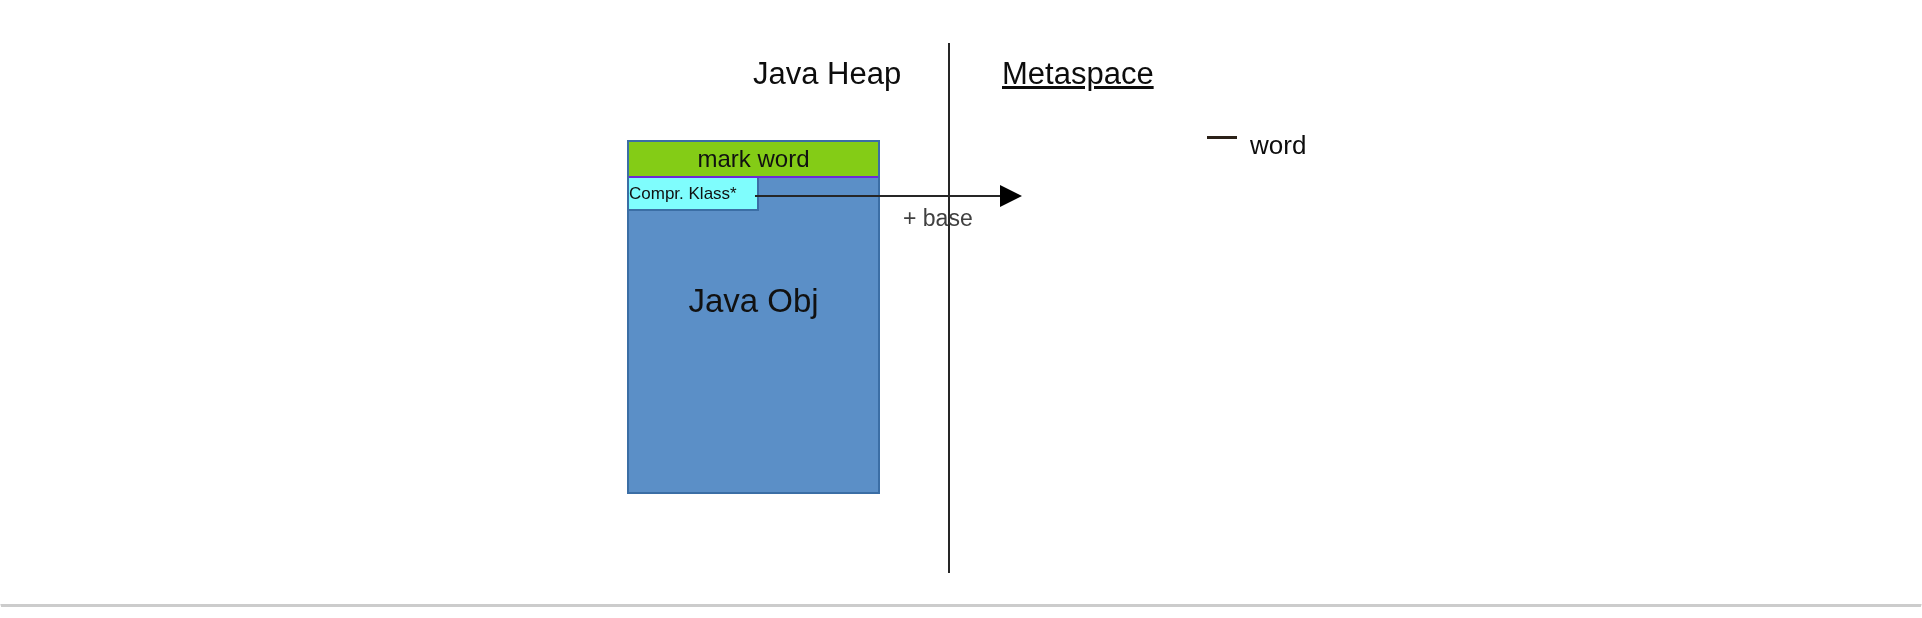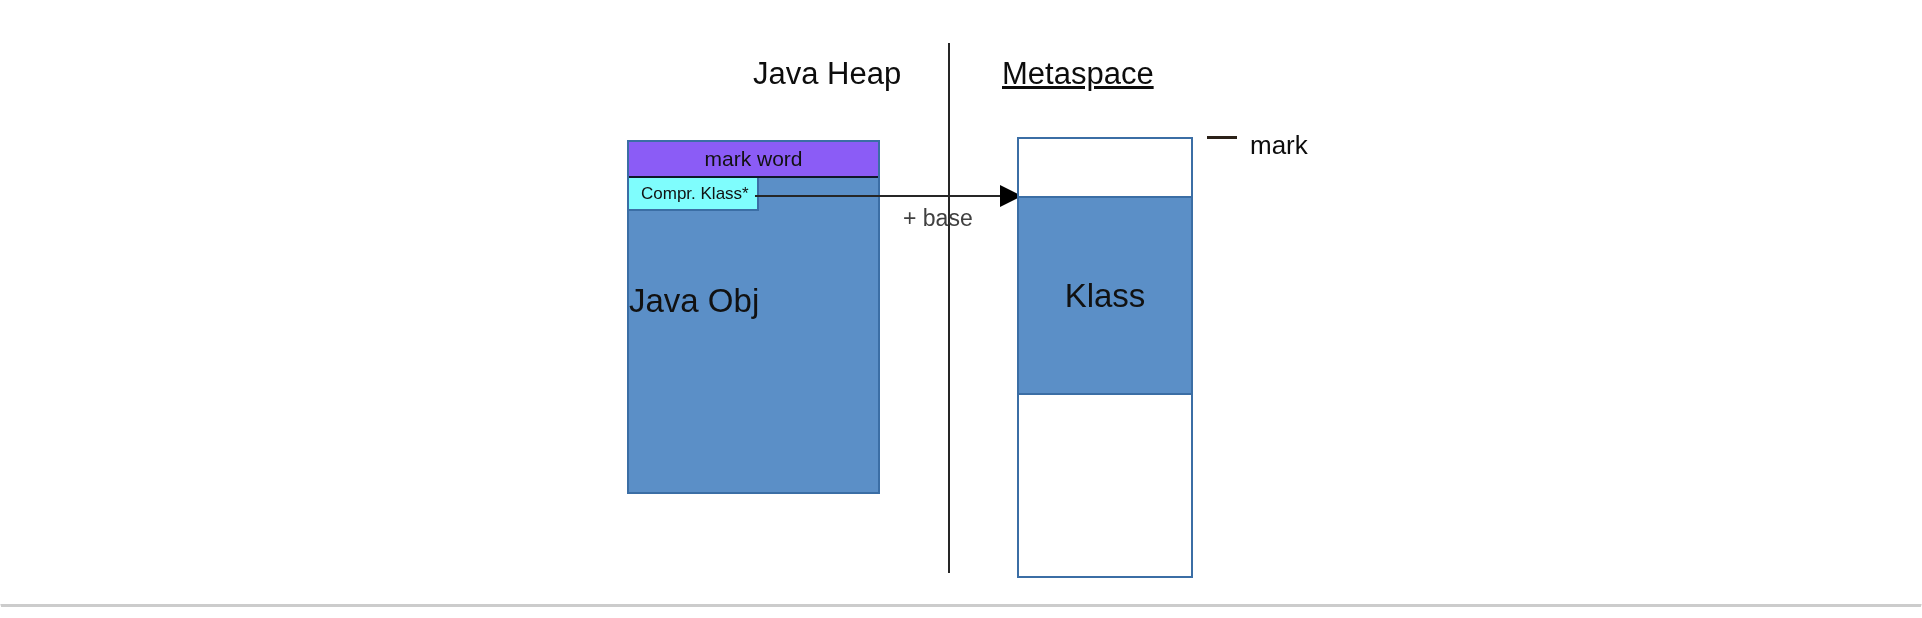--- a/index.html
+++ b/index.html
@@ -50,54 +50,54 @@
     height: 354px;
     background: #5b8fc7;
     border: 2px solid #3b6ea5;
     box-sizing: border-box;
   }
   #java-obj-label {
     position: absolute;
     left: 0;
     right: 0;
     top: 142px;
-    text-align: left;
+    text-align: center;
     font-size: 33px;
     color: #111111;
     line-height: 1;
   }
   #mark-word-band {
     position: absolute;
     left: 0;
     top: 0;
     width: 100%;
     height: 36px;
-    background: #8b5cf6;
-    border-bottom: 2px solid #0f172a;
+    background: #84cc16;
+    border-bottom: 2px solid #6d28d9;
     box-sizing: border-box;
     display: flex;
     align-items: center;
     justify-content: center;
-    font-size: 21px;
+    font-size: 24px;
     color: #111111;
   }
   #compr-klass-band {
     position: absolute;
     left: 0;
     top: 36px;
     width: 130px;
     height: 33px;
     background: #7ffdfd;
     border: 2px solid #3b6ea5;
     border-left: none;
     border-top: none;
     box-sizing: border-box;
     display: flex;
     align-items: center;
-    padding-left: 12px;
+    padding-left: 0;
     font-size: 17px;
     color: #111111;
     white-space: nowrap;
   }
 
   
   #arrow-line {
     position: absolute;
     left: 755px;
     top: 195px;
@@ -196,22 +196,19 @@
   <div id="java-obj-box">
     <div id="mark-word-band">mark word</div>
     <div id="compr-klass-band">Compr. Klass*</div>
     <div id="java-obj-label">Java Obj</div>
   </div>
 
   <div id="arrow-line"></div>
   <div id="arrow-head"></div>
   <div id="plus-base-label">+ base</div>
 
-  <div id="metaspace-box">
-    <div id="klass-band">Klass</div>
-  </div>
 
   <div id="base-tick"></div>
-  <div id="base-label">mark</div>
+  <div id="base-label">word</div>
 
   <div id="bottom-rule"></div>
 
 </div>
 
 </body></html>

